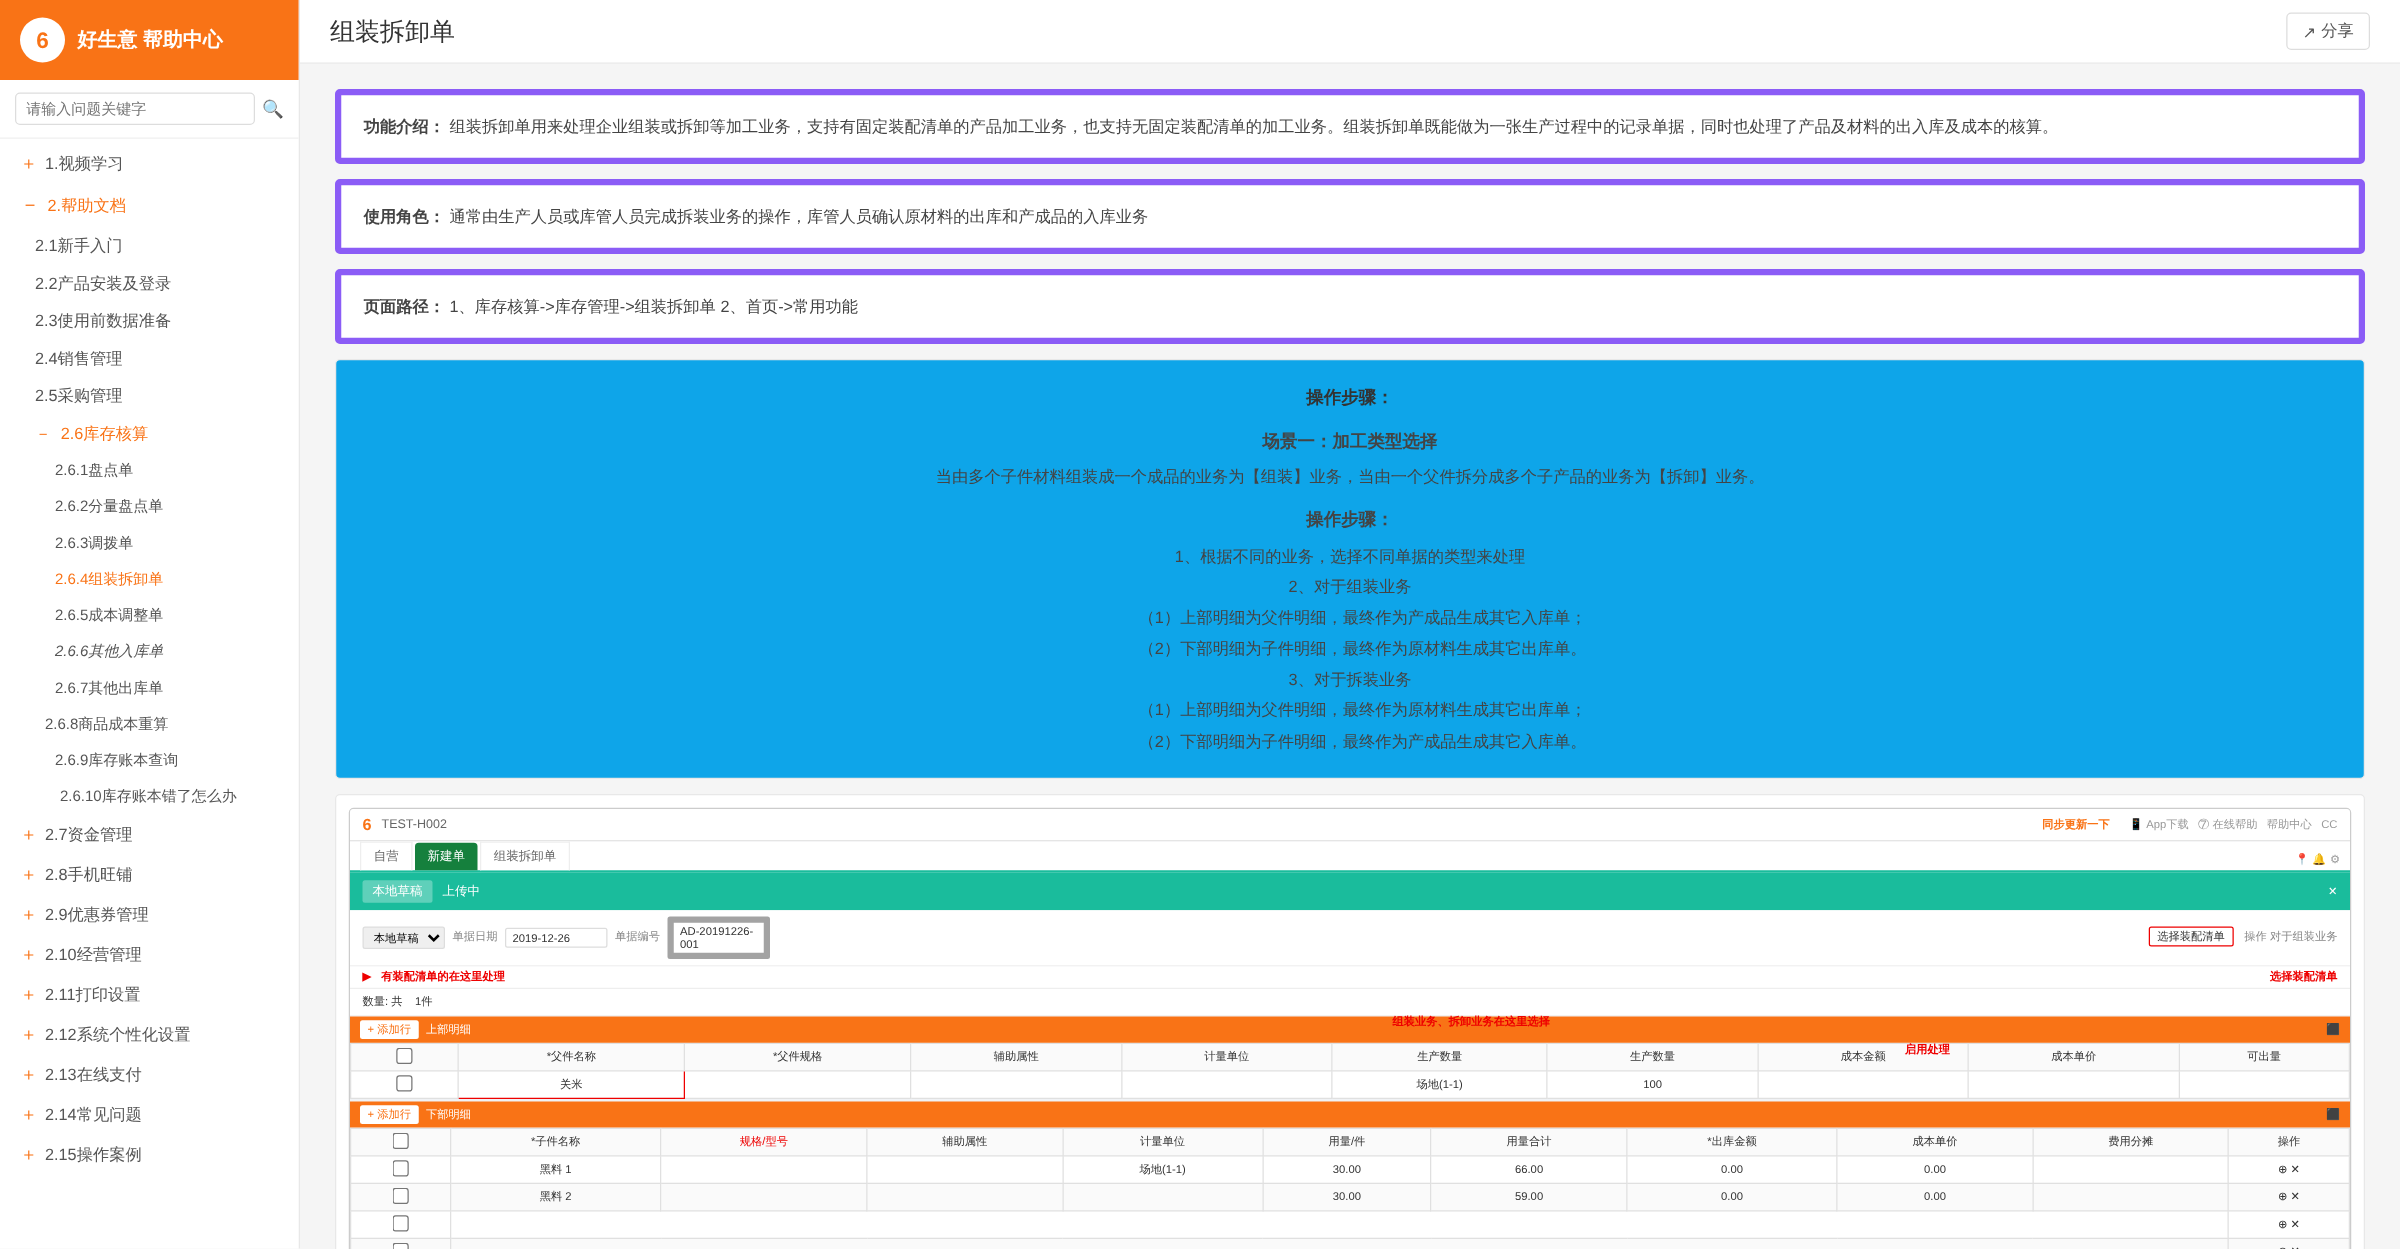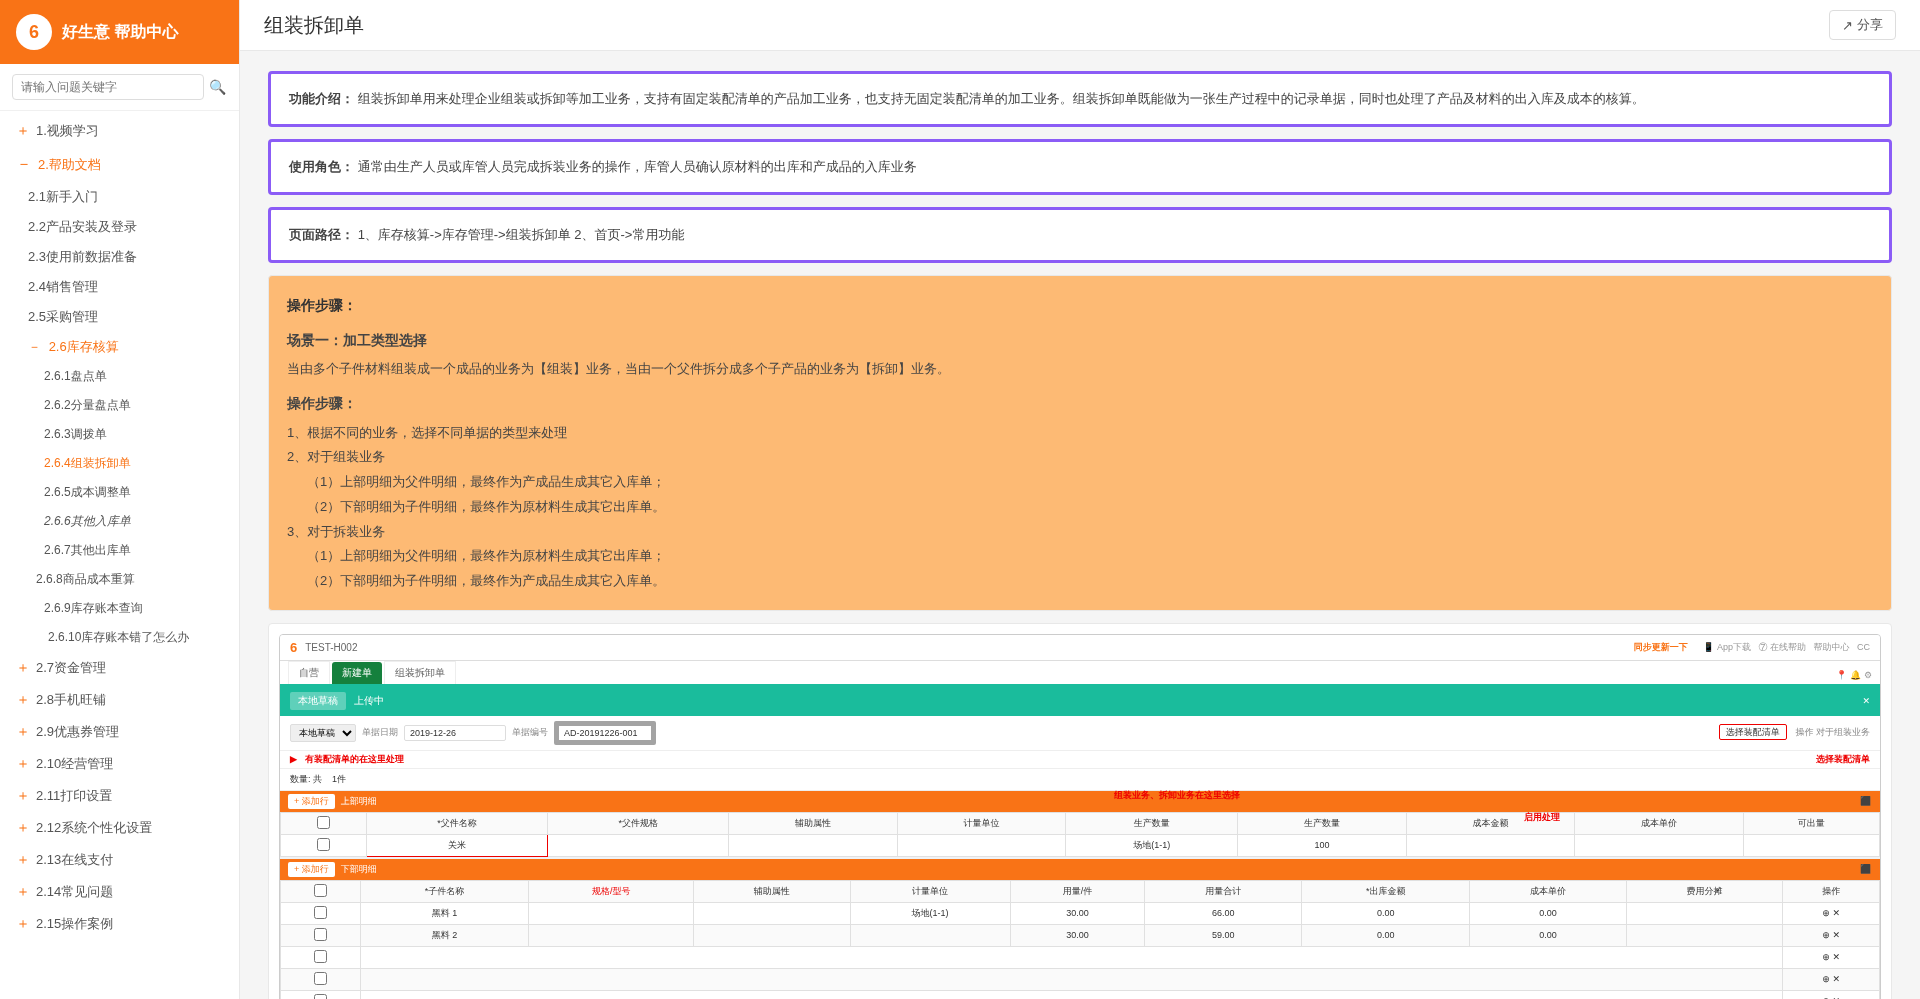--- a/index.html
+++ b/index.html
@@ -104,43 +104,44 @@
       display: flex; align-items: center; gap: 4px;
     }
     #content {
       flex: 1;
       overflow-y: auto;
       padding: 20px 28px;
       background: #f5f5f5;
     }
     .info-block {
       background: #fff;
-      border: 3px solid #8b5cf6;
+      border: 5px solid #8b5cf6;
       border-radius: 4px;
       padding: 14px 18px;
       margin-bottom: 12px;
       font-size: 13px;
       line-height: 1.7;
       color: #444;
     }
     .section-title {
       font-weight: bold;
       font-size: 14px;
       margin-bottom: 8px;
       color: #333;
     }
     .op-block {
-      background: #fdba74;
+      background: #0ea5e9;
       border: 1px solid #e8e8e8;
       border-radius: 4px;
       padding: 16px 18px;
       margin-bottom: 12px;
       font-size: 13px;
       line-height: 1.9;
       color: #444;
+      text-align: center;
     }
     .op-block .bold { font-weight: bold; }
     .op-block .step-title { font-weight: bold; font-size: 14px; margin: 8px 0 4px 0; }
     .op-block .indent1 { padding-left: 20px; }
     .screenshot-block {
       background: #fff;
       border: 1px solid #e8e8e8;
       border-radius: 4px;
       padding: 10px;
       margin-bottom: 12px;
@@ -162,21 +163,21 @@
       padding: 5px 10px;
       display: flex;
       align-items: center;
       gap: 8px;
       font-size: 11px;
     }
     .sim-logo { color: #f97316; font-weight: bold; font-size: 13px; }
     .sim-testid { font-size: 10px; color: #666; }
     .sim-input {
       border: 1px solid #ddd; border-radius: 2px;
-      padding: 2px 5px; font-size: 10px; width: 102px;
+      padding: 2px 5px; font-size: 10px; width: 82px;
     }
     .sim-table {
       width: 100%; border-collapse: collapse;
       font-size: 9px;
     }
     .sim-table th, .sim-table td {
       border: 1px solid #e0e0e0;
       padding: 3px 5px;
       text-align: center;
       white-space: nowrap;

